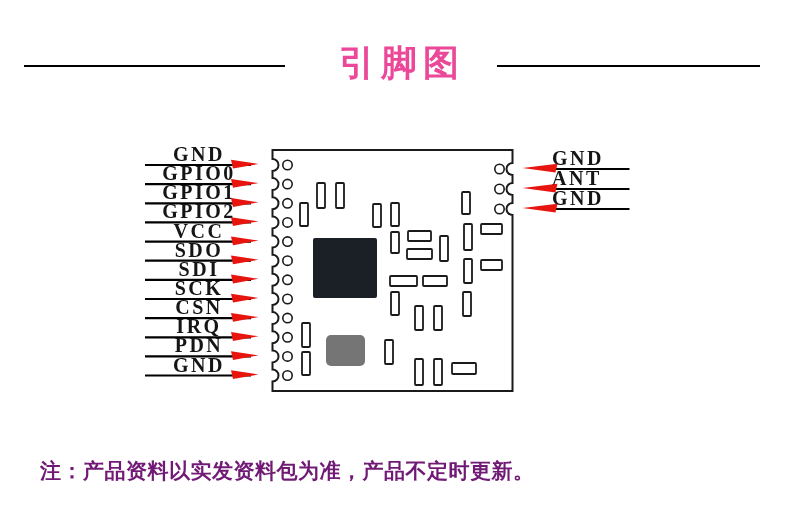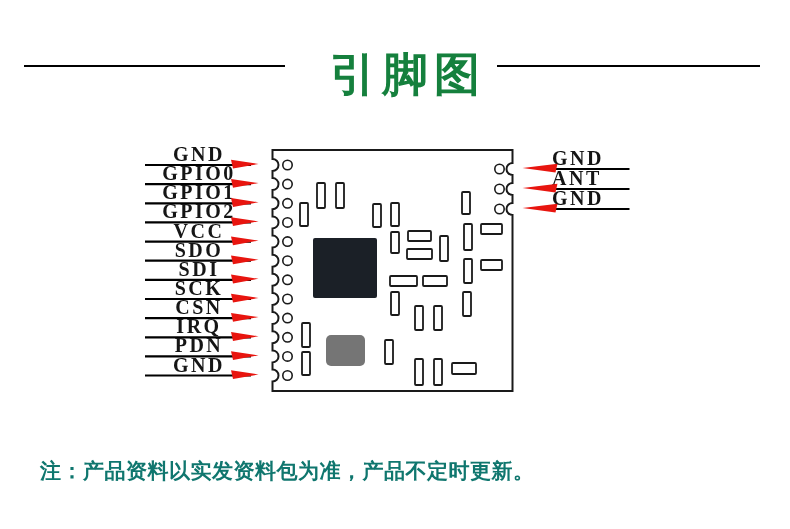--- a/index.html
+++ b/index.html
@@ -2,31 +2,31 @@
 <html><head>
 <meta charset="utf-8">
 <style>
   html,body{margin:0;padding:0;background:#ffffff;}
   .page{position:relative;width:790px;height:529px;background:#ffffff;overflow:hidden;
         font-family:"Liberation Sans","DejaVu Sans",sans-serif;}
   .rule{position:absolute;height:2px;background:#000;}
   .rule-left{left:24px;top:65px;width:261px;}
   .rule-right{left:497px;top:65px;width:263px;}
   .page-title{position:absolute;top:34px;left:50%;transform:translateX(-50%);
-        margin:13px;font-size:46px;font-weight:900;letter-spacing:6px;color:#15803d;
+        margin:7px;font-size:36px;font-weight:900;letter-spacing:6px;color:#ec4899;
         line-height:1.2;white-space:nowrap;}
   .diagram{position:absolute;left:0;top:0;width:790px;height:529px;}
   .pinlabel{font-family:"Liberation Serif","DejaVu Serif",serif;font-size:20px;
         font-weight:bold;fill:#151515;letter-spacing:2.5px;}
   .pinline{stroke:#000;stroke-width:2.2;}
   .outline{fill:#ffffff;stroke:#1a1a1a;stroke-width:2;}
   .pad{fill:#ffffff;stroke:#1a1a1a;stroke-width:1.8;}
   .hole{fill:#ffffff;stroke:#1a1a1a;stroke-width:1.6;}
   .note{position:absolute;left:40px;top:457px;font-size:21px;font-weight:bold;
-        color:#0f766e;letter-spacing:0.5px;white-space:nowrap;}
+        color:#701a75;letter-spacing:0.5px;white-space:nowrap;}
 </style>
 </head>
 <body>
 
 <div class="page">
 
   <div class="rule rule-left"></div>
   <h1 class="page-title">引脚图</h1>
   <div class="rule rule-right"></div>
 

